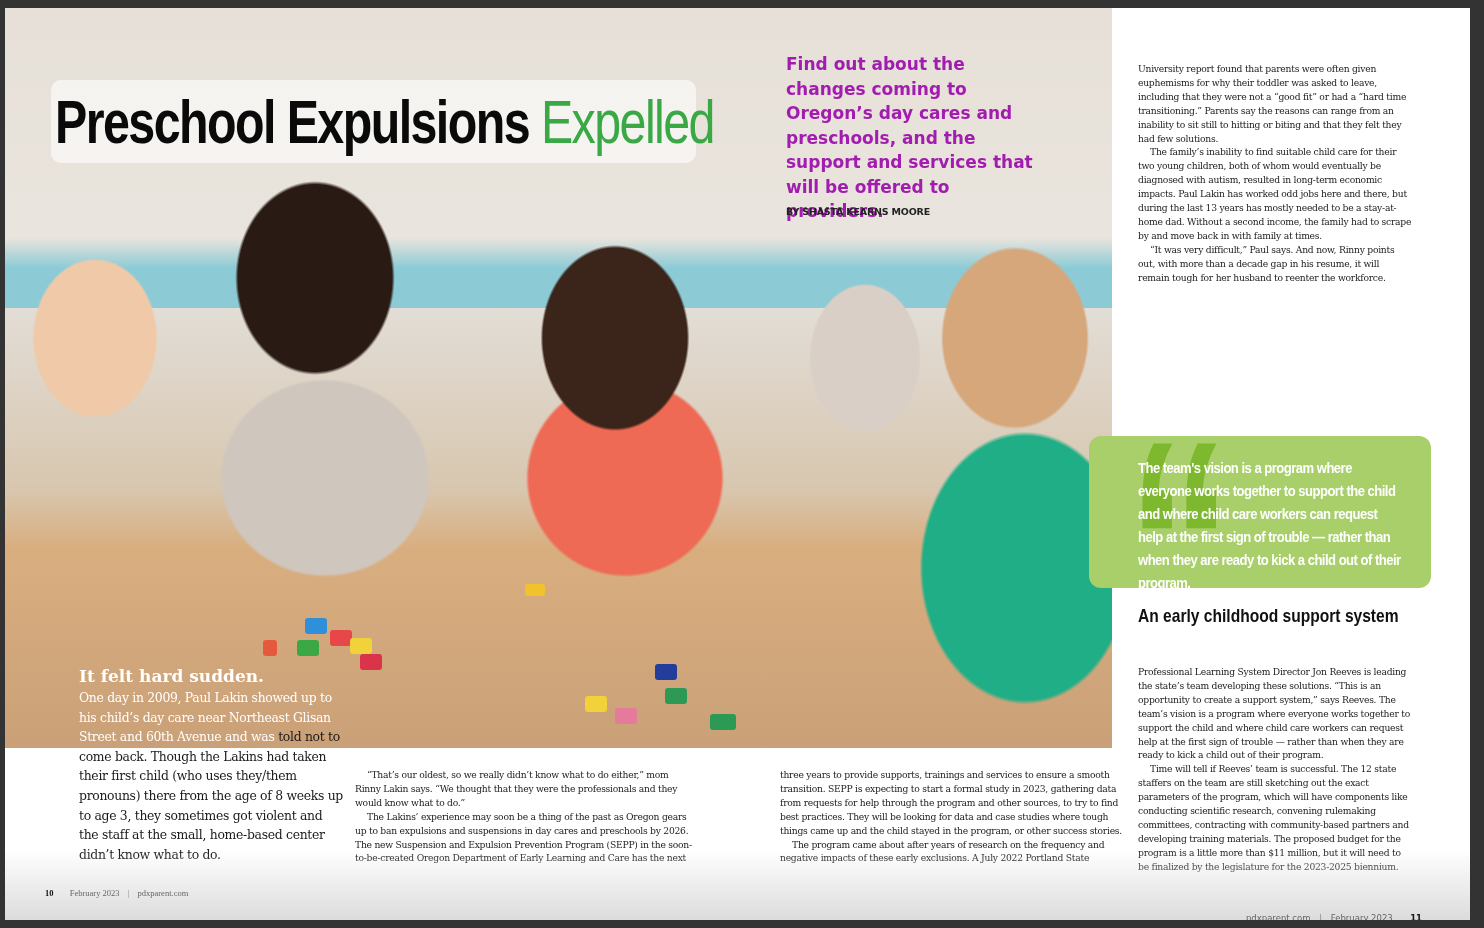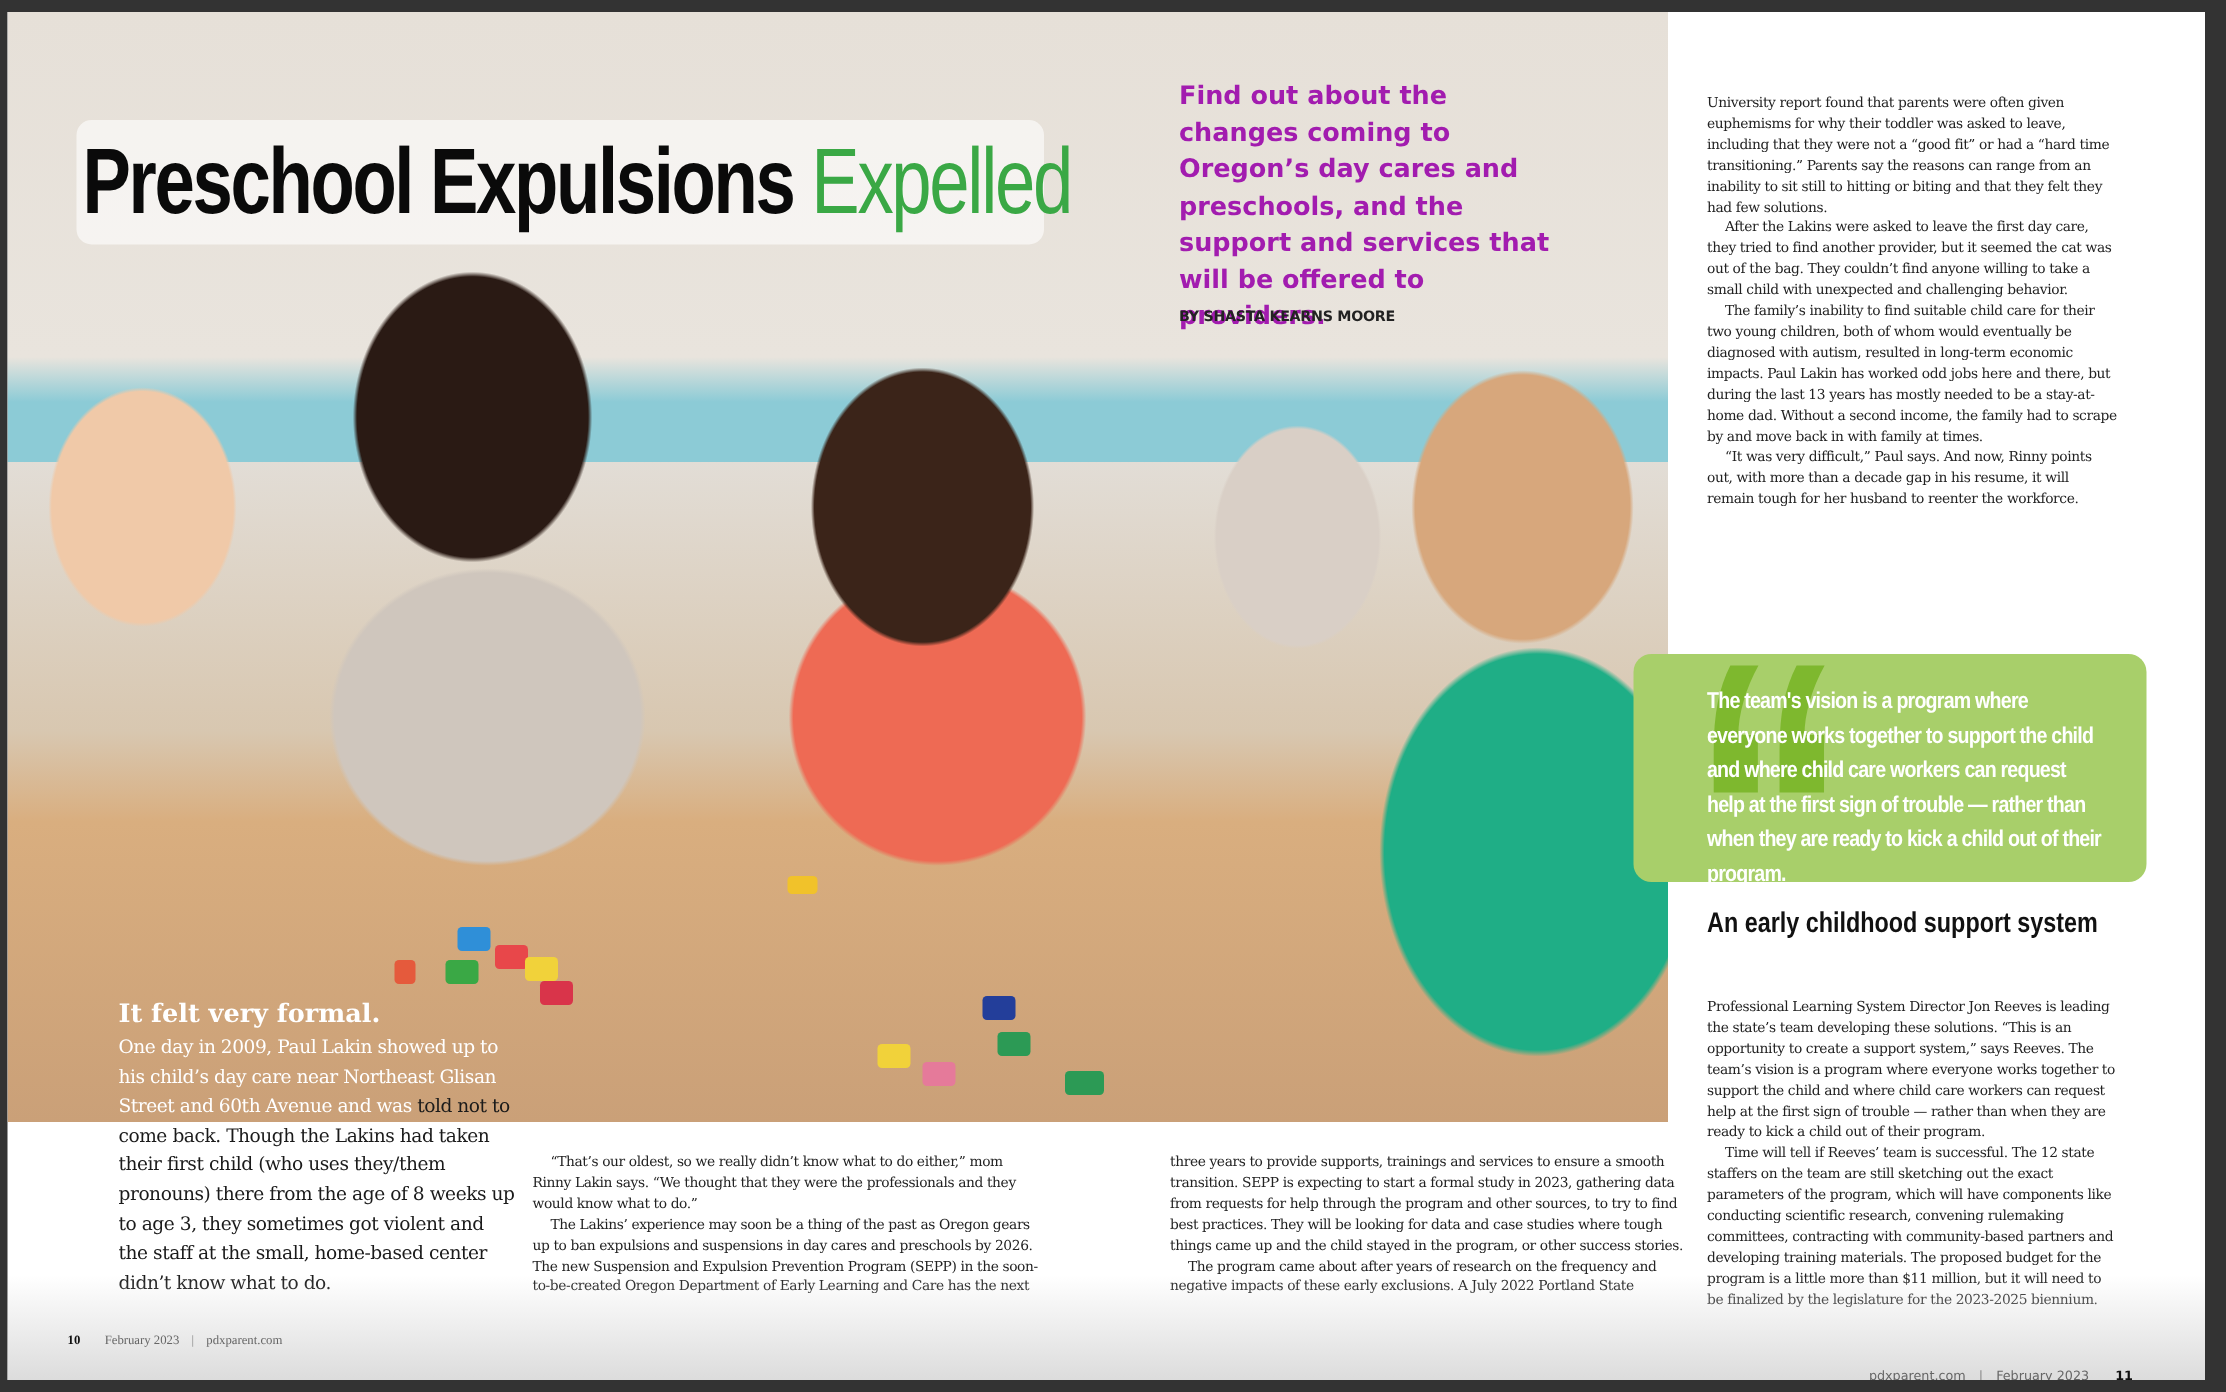--- a/index.html
+++ b/index.html
@@ -68,39 +68,38 @@
 
   <div class="title-box"></div>
   <h1 class="title" style="margin:0;">
     <span>Preschool Expulsions</span>
     <span class="accent">Expelled</span>
   </h1>
 
   <div class="deck">Find out about the changes coming to Oregon’s day cares and preschools, and the support and services that will be offered to providers.</div>
   <div class="byline">BY SHASTA KEARNS MOORE</div>
 
-  <div class="lede-head">It felt very formal.</div>
+  <div class="lede-head">It felt hard sudden.</div>
   <div class="lede">
     <span class="onphoto">One day in 2009, Paul Lakin showed up to his child’s day care near Northeast Glisan Street and 60th Avenue and was</span>
     <span>told not to come back. Though the Lakins had taken their first child (who uses they/them pronouns) there from the age of 8 weeks up to age 3, they sometimes got violent and the staff at the small, home-based center didn’t know what to do.</span>
   </div>
 
   <div class="col col1">
     <p>“That’s our oldest, so we really didn’t know what to do either,” mom Rinny Lakin says. “We thought that they were the professionals and they would know what to do.”</p>
     <p>The Lakins’ experience may soon be a thing of the past as Oregon gears up to ban expulsions and suspensions in day cares and preschools by 2026. The new Suspension and Expulsion Prevention Program (SEPP) in the soon-to-be-created Oregon Department of Early Learning and Care has the next</p>
   </div>
 
   <div class="col col2">
     <p class="first">three years to provide supports, trainings and services to ensure a smooth transition. SEPP is expecting to start a formal study in 2023, gathering data from requests for help through the program and other sources, to try to find best practices. They will be looking for data and case studies where tough things came up and the child stayed in the program, or other success stories.</p>
     <p>The program came about after years of research on the frequency and negative impacts of these early exclusions. A July 2022 Portland State</p>
   </div>
 
   <div class="col col3">
     <p class="first">University report found that parents were often given euphemisms for why their toddler was asked to leave, including that they were not a “good fit” or had a “hard time transitioning.” Parents say the reasons can range from an inability to sit still to hitting or biting and that they felt they had few solutions.</p>
-    <p>After the Lakins were asked to leave the first day care, they tried to find another provider, but it seemed the cat was out of the bag. They couldn’t find anyone willing to take a small child with unexpected and challenging behavior.</p>
     <p>The family’s inability to find suitable child care for their two young children, both of whom would eventually be diagnosed with autism, resulted in long-term economic impacts. Paul Lakin has worked odd jobs here and there, but during the last 13 years has mostly needed to be a stay-at-home dad. Without a second income, the family had to scrape by and move back in with family at times.</p>
     <p>“It was very difficult,” Paul says. And now, Rinny points out, with more than a decade gap in his resume, it will remain tough for her husband to reenter the workforce.</p>
   </div>
 
   <div class="quote">
     <div class="qmark">“</div>
     <div class="qtext">The team's vision is a program where everyone works together to support the child and where child care workers can request help at the first sign of trouble  —  rather than when they are ready to kick a child out of their program.</div>
   </div>
 
   <h2 class="subhead" style="margin:0;">An early childhood support system</h2>

